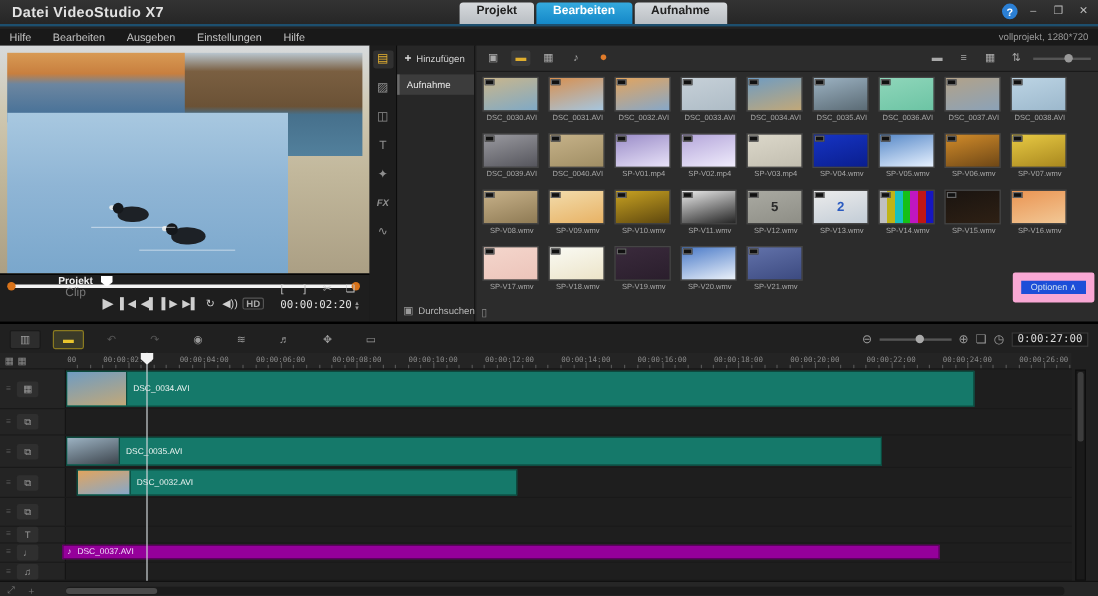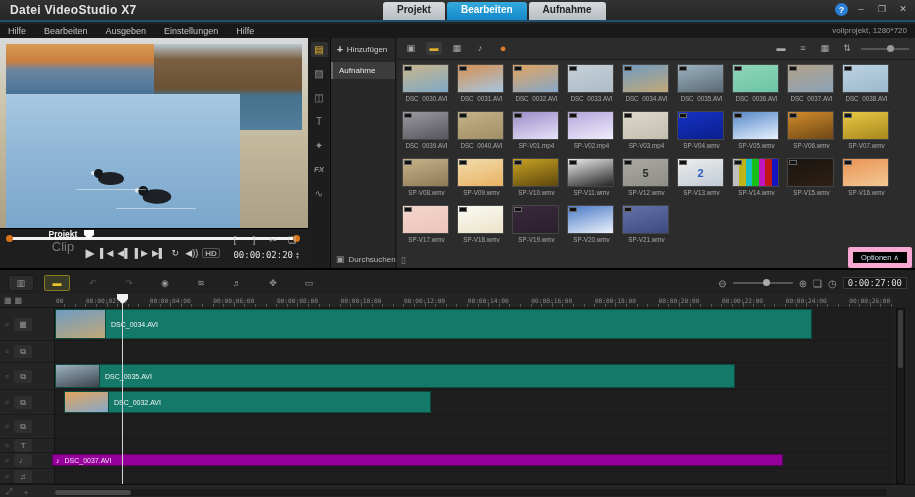--- a/index.html
+++ b/index.html
@@ -40,21 +40,21 @@
   .duck .bill { position:absolute; left:-7px; top:-1px; width:5px; height:4px; background:#dfe5e8; border-radius:2px; }
   .ripple { position:absolute; height:1px; background:rgba(255,255,255,.45); }
 
   .preview-controls { position:absolute; left:0; top:190px; width:308px; height:40px; background:#1e1e1e; border-top:1px solid #000; }
   .scrub { position:absolute; left:8px; right:10px; top:8px; height:3px; background:#f2f2f2; border-radius:2px; }
   .scrub-dot { position:absolute; top:-2px; width:7px; height:7px; border-radius:50%; background:#d9731a; }
   .scrub-marker { position:absolute; top:-7px; width:10px; height:9px; background:#fff;
     clip-path:polygon(0 0,100% 0,100% 55%,50% 100%,0 55%); }
   .mode-labels { position:absolute; left:46px; top:0; text-align:center; width:34px; }
   .mode-primary { font-size:8.5px; font-weight:bold; color:#f0f0f0; }
-  .mode-secondary { font-size:13px; color:#777; }
+  .mode-secondary { font-size:10px; color:#777; }
   .transport { position:absolute; left:84px; top:17px; display:flex; gap:4px; align-items:center; }
   .tbtn { min-width:12px; height:14px; font-size:9px; line-height:14px; text-align:center; color:#cfcfcf; }
   .tbtn.play { font-size:12px; }
   .hd { font-size:8px; font-weight:bold; color:#aaa; border:1px solid #555; border-radius:2px; padding:0 2px; height:10px; line-height:10px; }
   .trim-row { position:absolute; right:10px; top:4px; display:flex; gap:7px; }
   .trim-row .tbtn { font-size:9px; color:#c0c0c0; }
   .timecode-row { position:absolute; right:8px; top:21px; display:flex; align-items:center; gap:2px; }
   .timecode { font-family:"DejaVu Sans Mono", monospace; font-size:9px; color:#e0e0e0; }
   .stepper { display:flex; flex-direction:column; font-size:5px; color:#999; line-height:4px; }
 
@@ -81,21 +81,21 @@
   .ltb-slider { width:48px; height:2px; background:#555; position:relative; }
   .ltb-slider .knob { position:absolute; left:26px; top:-3px; width:7px; height:7px; border-radius:50%; background:#999; }
 
   .grid { position:absolute; left:2px; top:24px; width:500px; height:192px; display:flex; flex-wrap:wrap; align-content:flex-start; }
   .cell { width:55px; height:47px; position:relative; }
   .thumb { position:absolute; left:3px; top:2px; width:47px; height:29px; border:1px solid #454545; }
   .film-badge { position:absolute; left:1px; top:1px; width:8px; height:5px; background:#111; border:1px solid #666; }
   .thumb-digit { position:absolute; left:50%; top:50%; transform:translate(-50%,-50%); font-size:11px; font-weight:bold; }
   .cell-label { position:absolute; left:0; top:33px; width:55px; text-align:center; font-size:6.3px; color:#a8a8a8;
     white-space:nowrap; overflow:hidden; }
-  .options-btn { position:absolute; right:3px; bottom:0; background:#000000; border:5px solid #f9a8d4; border-radius:2px;
+  .options-btn { position:absolute; right:3px; bottom:16px; background:#1d4ed8; border:7px solid #f9a8d4; border-radius:2px;
     color:#cfe2f2; font-size:7.5px; padding:1px 8px; }
   .lib-bottom-icon { position:absolute; left:4px; bottom:3px; font-size:9px; color:#8a8a8a; }
 
   
   .timeline { position:absolute; left:0; top:268px; width:915px; height:229px; background:#202020; border-top:2px solid #000; }
   .tl-toolbar { position:absolute; left:0; top:2px; width:915px; height:22px; display:flex; align-items:center; padding:0 8px; gap:10px; }
   .tl-btn { width:26px; height:16px; background:#2d2d2d; border:1px solid #1a1a1a; border-radius:2px;
     font-size:9px; line-height:15px; text-align:center; color:#999; }
   .tl-btn.active { background:#3a3a28; border-color:#8a7a20; color:#e8c42e; }
   .tl-btn.dim { color:#555; background:transparent; border-color:transparent; }

